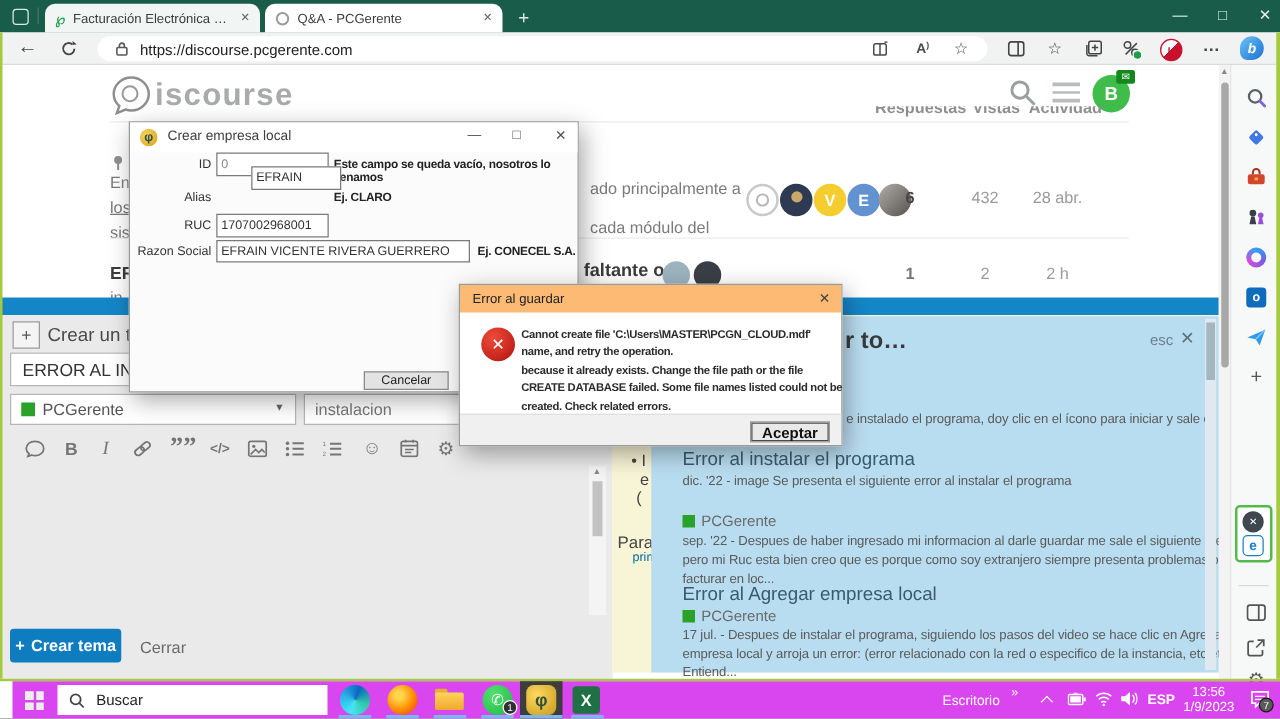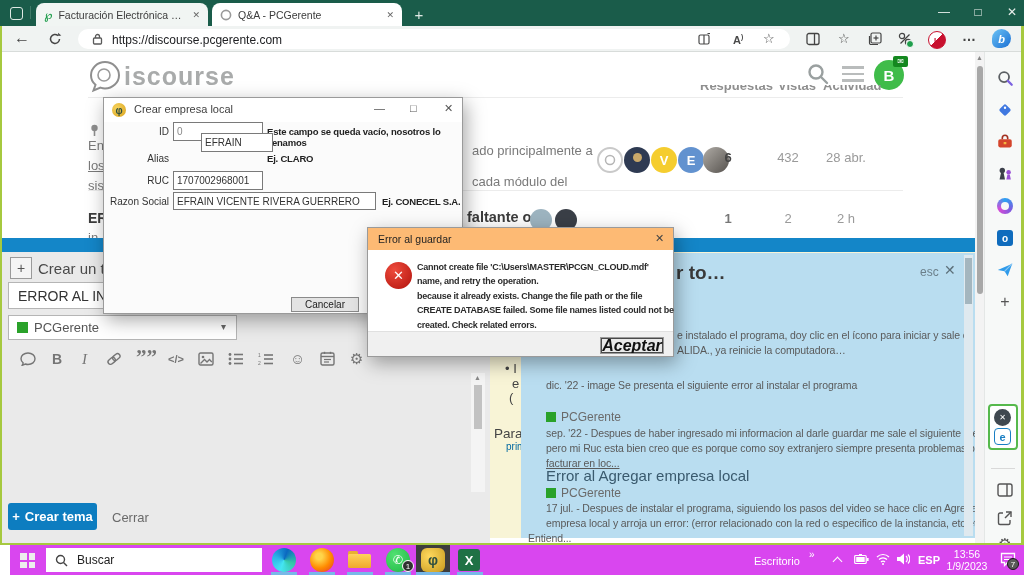--- a/index.html
+++ b/index.html
@@ -195,20 +195,21 @@
       </div>
     <span class="txt" style="left:38px;top:8px;font-size:15px;color:#4a4a4a;">Crear un tema</span>
 
     <input class="abs" style="left: 8px; top: 30px; width: 478px; height: 27px; border: 1px solid rgb(181, 181, 181); font-size: 14px; color: rgb(51, 51, 51); padding-left: 9px; box-sizing: border-box; font-family: &quot;Liberation Sans&quot;, sans-serif;" value="ERROR AL INGR">
 
     <div class="abs" style="left:8px;top:63px;width:229px;height:25px;background:#fff;border:1px solid #b5b5b5;box-sizing:border-box;">
       <div class="abs" style="left:8px;top:6px;width:11px;height:11px;background:#2aa22a;"></div>
       <span class="txt" style="left:25px;top:4px;font-size:13px;color:#555;">PCGerente</span>
       <span class="txt" style="left:212px;top:5px;font-size:10px;color:#666;">▾</span>
     </div>
+    <input class="abs" style="left: 243px; top: 63px; width: 244px; height: 25px; border: 1px solid rgb(181, 181, 181); font-size: 13px; color: rgb(119, 119, 119); padding-left: 8px; box-sizing: border-box; font-family: &quot;Liberation Sans&quot;, sans-serif;" value="instalacion">
 
     <div class="abs" style="left:8px;top:96px;width:478px;height:24px;">
       <svg class="abs" style="left:12px;top:4px;" width="16" height="14" viewBox="0 0 16 14">
           <path d="M8 1 C4 1 1 3.5 1 6.8 C1 8.5 1.9 10 3.2 11 L2.2 13.3 L5.4 12 C6.2 12.3 7.1 12.5 8 12.5 C12 12.5 15 10 15 6.8 C15 3.5 12 1 8 1 Z" fill="none" stroke="#757575" stroke-width="1.4"></path>
         </svg>
       <span class="tbicon" style="left:44px;top:3px;font-weight:bold;font-size:14px;">B</span>
       <span class="tbicon" style="left:74px;top:3px;font-style:italic;font-family:'Liberation Serif',serif;font-size:15px;">I</span>
       <svg class="abs" style="left:98px;top:4px;" width="16" height="14" viewBox="0 0 16 14">
           <g transform="rotate(-40 8 7)">
             <rect x="1" y="4.5" width="8" height="5" rx="2.5" fill="none" stroke="#757575" stroke-width="1.4"></rect>
@@ -269,40 +270,40 @@
     <span class="txt" style="left:16px;top:189px;font-size:10px;color:#0369a1;">prim</span>
   </div>
 
   <div class="abs" style="left:521px;top:253px;width:454px;height:285px;background:#b9ddf0;">
     <span class="txt" style="left:399px;top:12px;font-size:12px;color:#6b7f8a;">esc</span>
     <span class="txt" style="left:423px;top:9px;font-size:14px;color:#5d707a;font-weight:bold;">✕</span>
     <span class="txt" style="left:155px;top:9px;font-size:19px;font-weight:bold;color:#3a3a3a;">r to…</span>
 
     <span class="stitle" style="left:25px;top:41px;">ma</span>
     <span class="sexc" style="left:156px;top:75px;">e instalado el programa, doy clic en el ícono para iniciar y sale el</span>
-    <span class="sexc" style="left:156px;top:90px;">ALIDA., ya reinicie la computadora…</span>
-
+
+    <span class="stitle" style="left:25px;top:106px;">Error al instalar el programa</span>
     <span class="sexc" style="left:25px;top:125px;">dic. '22 - image Se presenta el siguiente error al instalar el programa</span>
 
     <div class="sbadge" style="left:25px;top:157px;">
         <span class="sq"></span>
         <span>PCGerente</span>
       </div>
     <span class="sexc" style="left:25px;top:173px;">sep. '22 - Despues de haber ingresado mi informacion al darle guardar me sale el siguiente mensaje.</span>
     <span class="sexc" style="left:25px;top:188px;">pero mi Ruc esta bien creo que es porque como soy extranjero siempre presenta problemas para</span>
-    <span class="sexc" style="left:25px;top:203px;text-decoration:underline;">facturar en loc...</span>
+    <span class="sexc" style="left:25px;top:203px;">facturar en loc...</span>
 
     <span class="stitle" style="left:25px;top:214px;">Error al Agregar empresa local</span>
     <div class="sbadge" style="left:25px;top:233px;">
         <span class="sq"></span>
         <span>PCGerente</span>
       </div>
     <span class="sexc" style="left:25px;top:248px;">17 jul. - Despues de instalar el programa, siguiendo los pasos del video se hace clic en Agregar</span>
     <span class="sexc" style="left:25px;top:263px;">empresa local y arroja un error: (error relacionado con la red o especifico de la instancia, etc etc )</span>
-    <span class="sexc" style="left:7px;top:278px;">Entiend...</span>
+    <span class="sexc" style="left:25px;top:278px;">Entiend...</span>
 
     <div class="abs" style="left:443px;top:2px;width:9px;height:281px;background:#dfe9ef;">
       <div class="abs" style="left:1px;top:3px;width:7px;height:46px;background:#a4b6bf;"></div>
     </div>
   </div>
 
   <div class="abs" style="left:975px;top:52px;width:9px;height:491px;background:#f3f3f3;">
     <span class="txt" style="left:1px;top:2px;font-size:7px;color:#888;">▲</span>
     <div class="abs" style="left:1.5px;top:14px;width:6px;height:228px;background:#a8a8a8;border-radius:3px;"></div>
   </div>
@@ -419,21 +420,21 @@
         <span>✕</span>
       </div>
     <div class="abs" style="left:49px;top:32px;">
       <div class="errline">Cannot create file 'C:\Users\MASTER\PCGN_CLOUD.mdf'</div>
       <div class="errline">name, and retry the operation.</div>
       <div class="errline">because it already exists. Change the file path or the file</div>
       <div class="errline">CREATE DATABASE failed. Some file names listed could not be</div>
       <div class="errline">created. Check related errors.</div>
     </div>
     <div class="abs" style="left:0;top:103px;width:100%;height:25px;background:#f0f0f0;border-top:1px solid #e0e0e0;box-sizing:border-box;"></div>
-    <div class="abs c" style="left:233px;top:110px;width:62px;height:15px;background:#e9e9e9;border:1px solid #4a4a4a;outline:1px solid #9a9a9a;font-size:16px;font-weight:bold;color:#111;box-sizing:border-box;font-style:italic;">
+    <div class="abs c" style="left:233px;top:110px;width:62px;height:15px;background:#e9e9e9;border:1px solid #4a4a4a;outline:1px solid #9a9a9a;font-size:12px;font-weight:bold;color:#111;box-sizing:border-box;">
         <span>Aceptar</span>
       </div>
   </div>
 
   <div class="abs" style="left:0;top:26px;width:2px;height:517px;background:#a6c93f;z-index:45;"></div>
   <div class="abs" style="left:1021px;top:26px;width:3px;height:517px;background:#a6c93f;z-index:45;"></div>
   <div class="abs" style="left:0;top:543px;width:1024px;height:2px;background:#a6c93f;z-index:45;"></div>
 
   <div class="abs" style="left:10px;top:545px;width:1024px;height:30px;background:#d946ef;z-index:50;">
     <div class="abs" style="left:10px;top:8px;width:15px;height:15px;">

